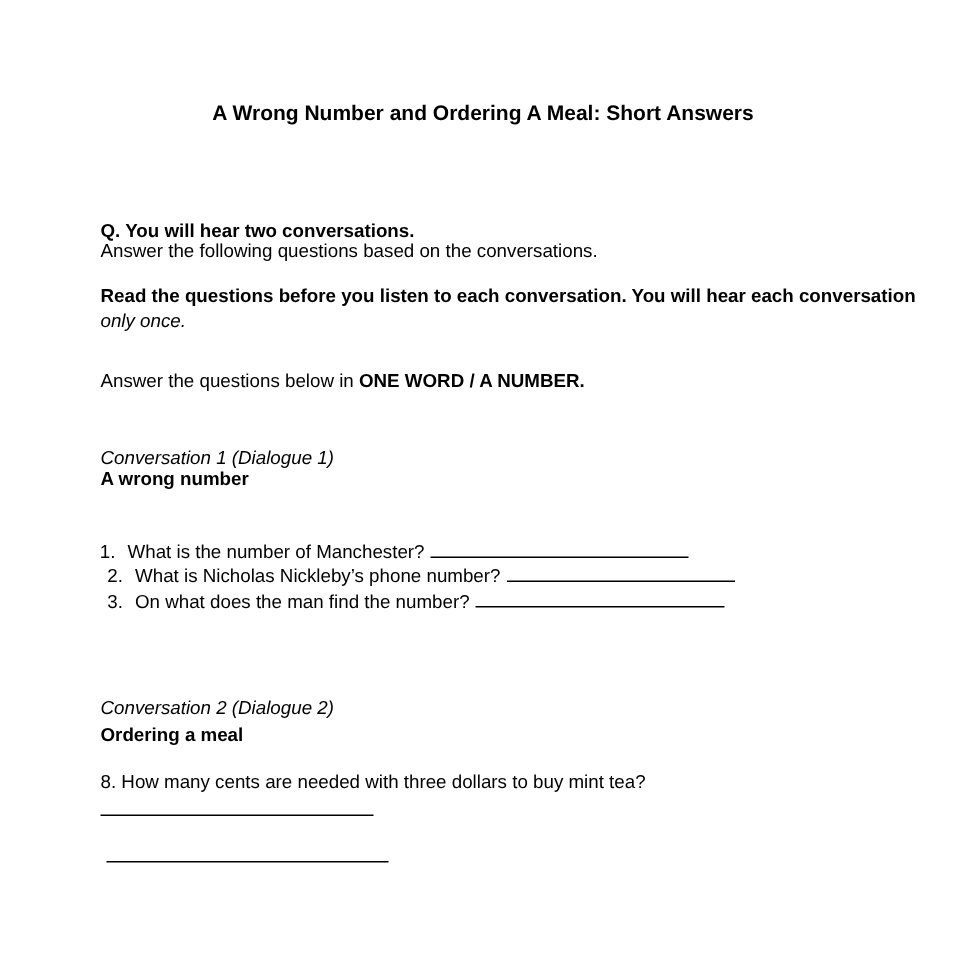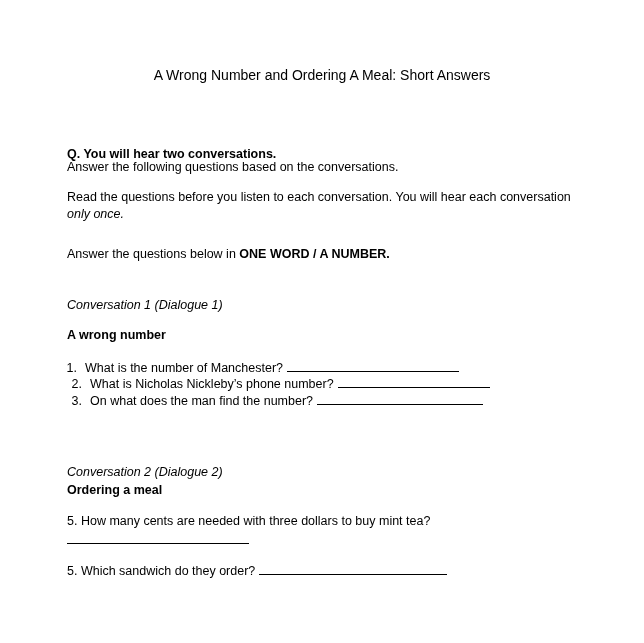--- a/index.html
+++ b/index.html
@@ -1,53 +1,53 @@
 <!DOCTYPE html>
 <html><head>
 <meta charset="utf-8">
 <style>
   html, body { margin: 0; padding: 0; background: #ffffff; }
   body {
     width: 644px; height: 643px; position: relative; overflow: hidden;
     font-family: "Liberation Sans", sans-serif; color: #000; font-size: 12.5px;
   }
   .abs { position: absolute; white-space: nowrap; }
-  .title { left: 0; width: 644px; text-align: center; top: 67px; font-weight: normal; font-size: 14px; }
+  .title { left: 0; width: 644px; text-align: center; top: 67px; font-weight: bold; font-size: 14px; }
   .bold { font-weight: bold; }
   .ital { font-style: italic; }
   .blank { display: inline-block; border-bottom: 1px solid #000; height: 12px; vertical-align: baseline; margin-left: 4px; }
   .num { display: inline-block; width: 22px; text-align: right; margin-right: 8px; }
 </style>
 </head>
 <body>
 
 <div class="abs title">A Wrong Number and Ordering A Meal: Short Answers</div>
 
 <div class="abs bold" style="left:67px; top:147px;">Q.  You will hear two conversations.</div>
 <div class="abs" style="left:67px; top:160px;">Answer the following questions based on the conversations.</div>
-<div class="abs" style="left:67px; top:190px;">Read the questions before you listen to each conversation. You will hear each conversation</div>
+<div class="abs" style="left:67px; top:190px;font-weight:bold;">Read the questions before you listen to each conversation. You will hear each conversation</div>
 <div class="abs" style="left:67px; top:207px;font-style:italic;">only once.</div>
 <div class="abs" style="left:67px; top:237px;margin-top:10px;">
   <span>Answer the questions below in </span><span class="bold">ONE WORD / A NUMBER.</span>
 </div>
 
 <div class="abs ital" style="left:67px; top:298px;">Conversation 1 (Dialogue 1)</div>
-<div class="abs bold" style="left:67px; top:328px;">A wrong number</div>
+<div class="abs bold" style="left:67px; top:312px;">A wrong number</div>
 
 <div class="abs" style="left:55px; top:359px;">
   <span class="num">1.</span><span>What is the number of Manchester?</span><span class="blank" style="width:172px;"></span>
 </div>
 <div class="abs" style="left:60px; top:375px;">
   <span class="num">2.</span><span>What is Nicholas Nickleby’s phone number?</span><span class="blank" style="width:152px;"></span>
 </div>
 <div class="abs" style="left:60px; top:392px;">
   <span class="num">3.</span><span>On what does the man find the number?</span><span class="blank" style="width:166px;"></span>
 </div>
 
 <div class="abs ital" style="left:67px; top:453px;margin-top:12px;">Conversation 2 (Dialogue 2)</div>
 <div class="abs bold" style="left:67px; top:483px;">Ordering a meal</div>
 
-<div class="abs" style="left:67px; top:514px;">5.  How many cents are needed with three dollars to buy mint tea?</div>
+<div class="abs" style="left:67px; top:514px;">8.  How many cents are needed with three dollars to buy mint tea?</div>
 <div class="abs" style="left:67px; top:543px; width:182px; border-bottom:1px solid #000;"></div>
 
 <div class="abs" style="left:67px; top:562px;">
-  <span>5. Which sandwich do they order?</span><span class="blank" style="width:188px;"></span>
+  <span class="blank" style="width:188px;"></span>
 </div>
 
 </body></html>

